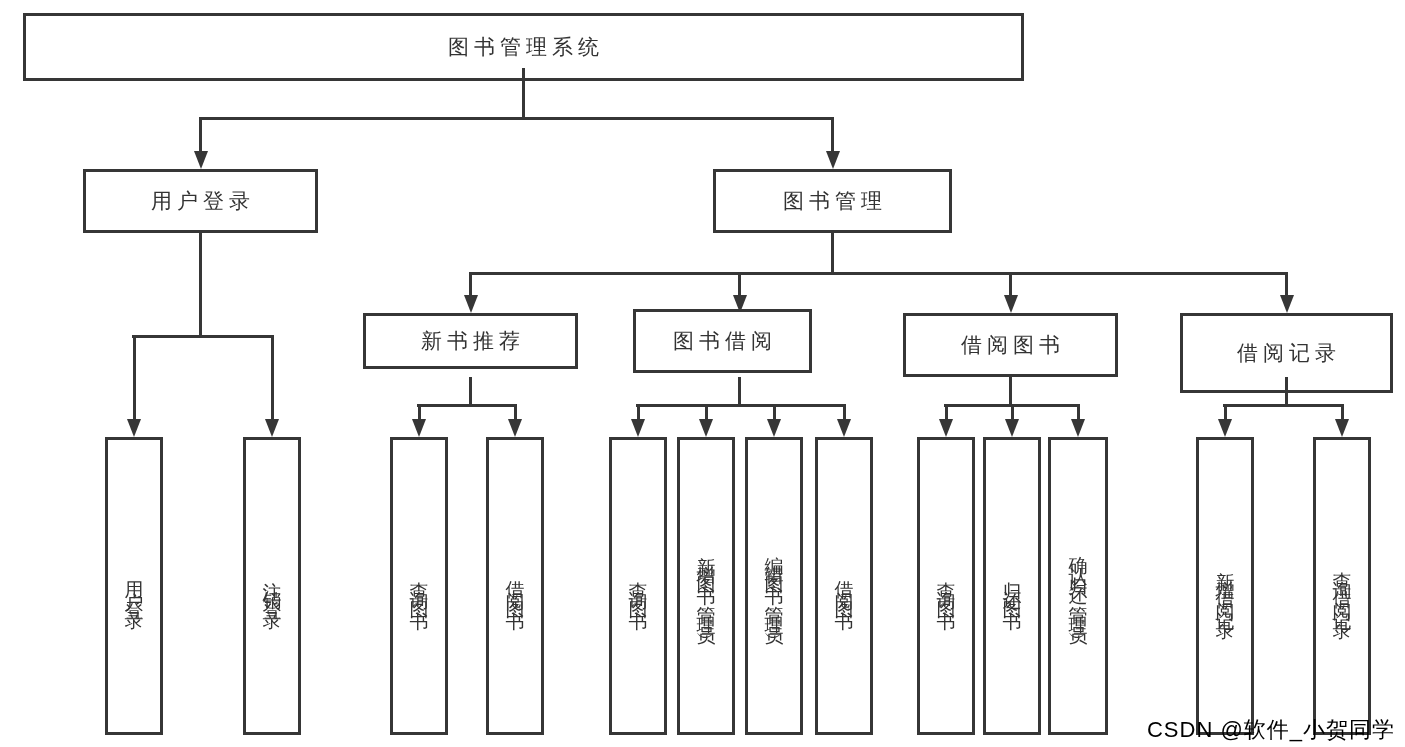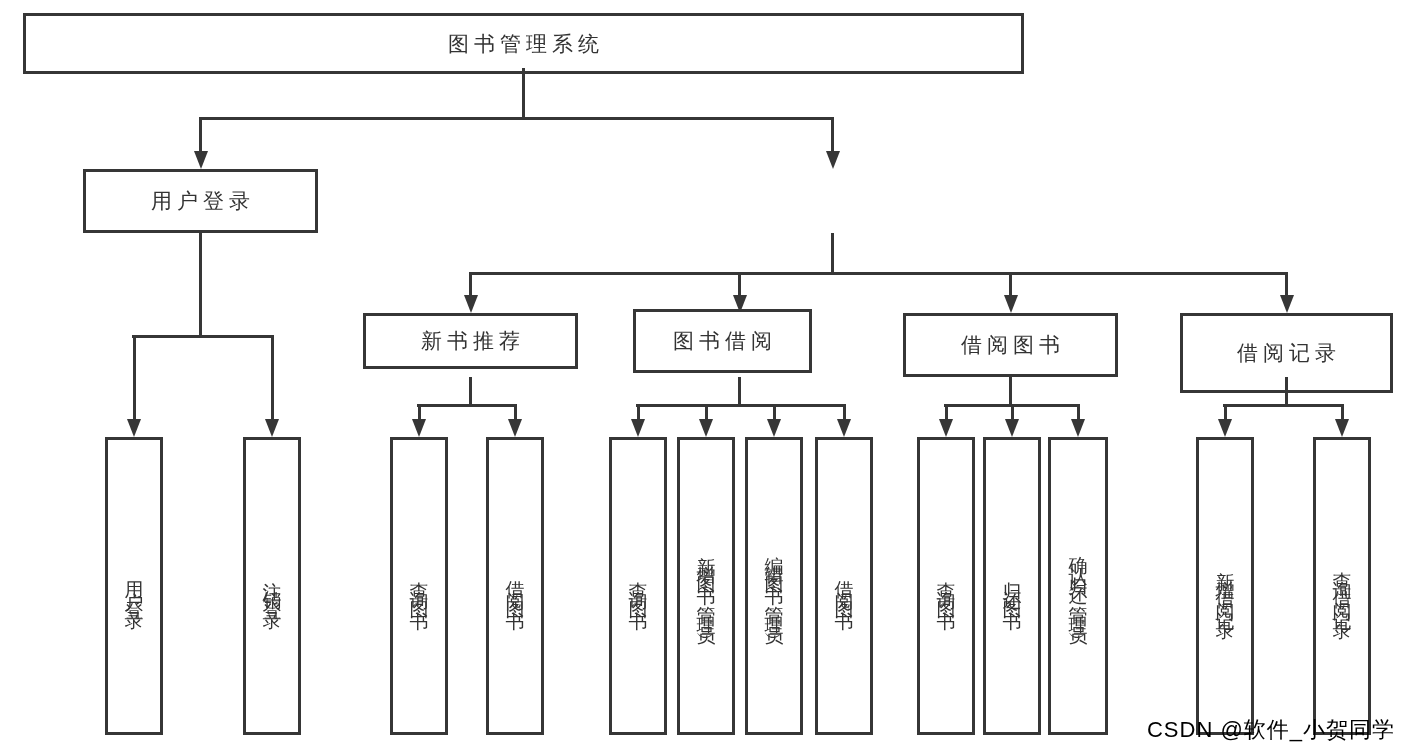--- a/index.html
+++ b/index.html
@@ -52,33 +52,36 @@
     letter-spacing:1px;
     color:#000000;
     white-space:nowrap;
   }
 </style>
 </head>
 <body>
 
 <div class="stage">
 
-  <div class="box" style="left:23px;top:13px;width:1001px;height:61px;">
+  <div class="box" style="left:23px;top:13px;width:1001px;height:68px;">
     <span class="h-label">图书管理系统</span>
   </div>
 
   <div class="line" style="left:522px;top:68px;width:3px;height:50px;"></div>
   <div class="line" style="left:199px;top:117px;width:635px;height:3px;"></div>
   <div class="line" style="left:199px;top:118px;width:3px;height:34px;"></div>
   <div class="ah" style="left:194px;top:151px;"></div>
   <div class="line" style="left:831px;top:118px;width:3px;height:34px;"></div>
   <div class="ah" style="left:826px;top:151px;"></div>
 
   <div class="box" style="left:83px;top:169px;width:235px;height:64px;">
     <span class="h-label">用户登录</span>
+  </div>
+  <div class="box" style="left:713px;top:169px;width:239px;height:64px;">
+    <span class="h-label">图书管理</span>
   </div>
 
   <div class="line" style="left:199px;top:233px;width:3px;height:103px;"></div>
   <div class="line" style="left:132px;top:335px;width:142px;height:3px;"></div>
   <div class="line" style="left:133px;top:337px;width:3px;height:83px;"></div>
   <div class="ah" style="left:127px;top:419px;"></div>
   <div class="line" style="left:271px;top:337px;width:3px;height:83px;"></div>
   <div class="ah" style="left:265px;top:419px;"></div>
 
   <div class="line" style="left:831px;top:233px;width:3px;height:40px;"></div>

